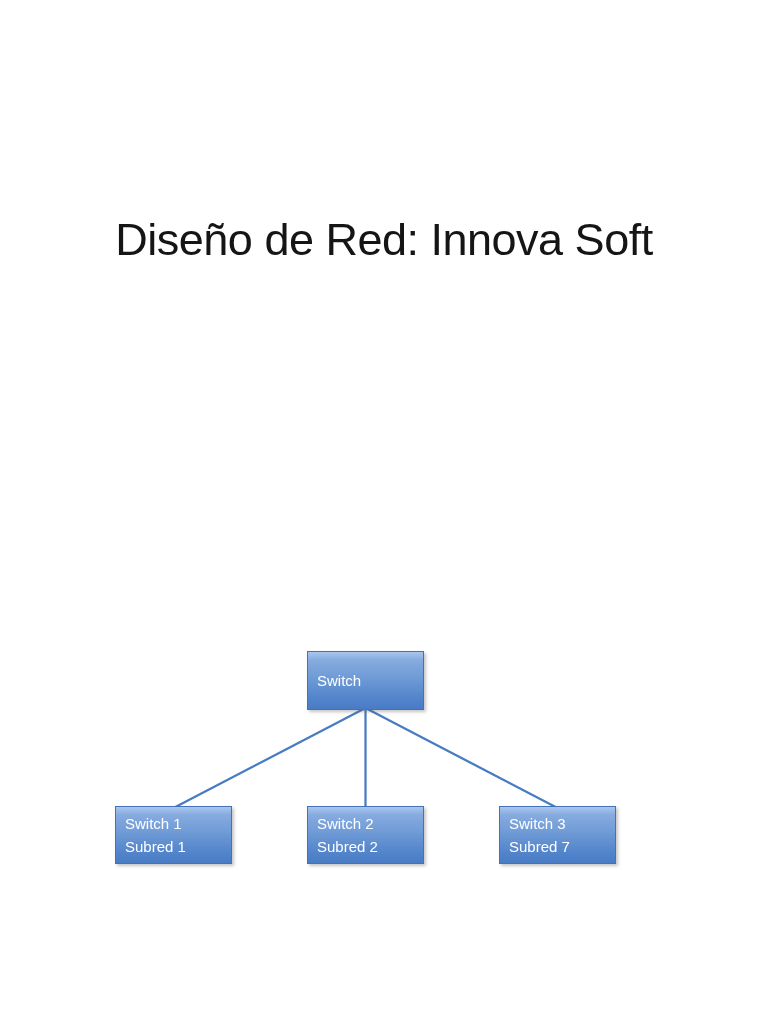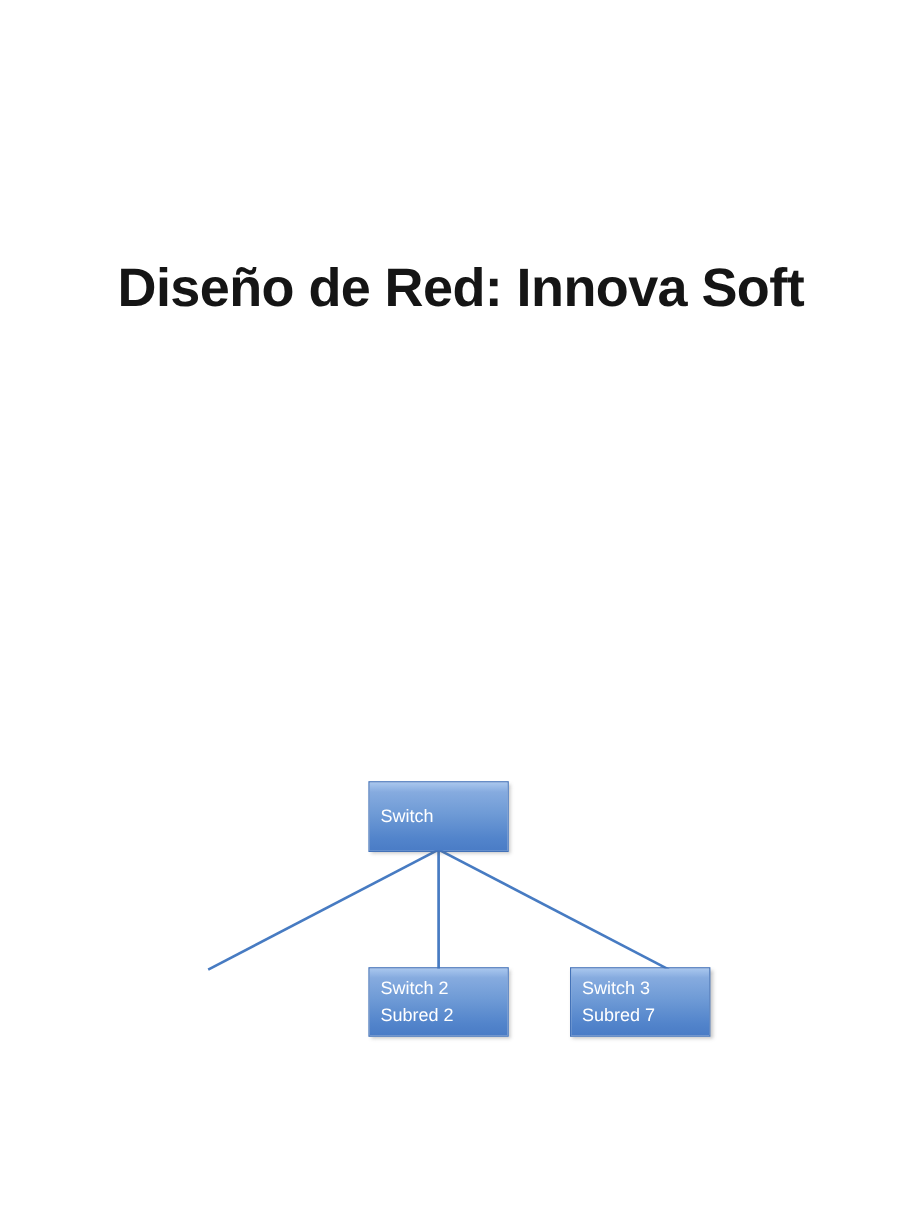--- a/index.html
+++ b/index.html
@@ -16,21 +16,21 @@
     font-family: "Liberation Sans", sans-serif;
   }
   .slide-title {
     position: absolute;
     left: 0;
     top: 214px;
     width: 768px;
     margin: 0;
     text-align: center;
     font-size: 45px;
-    font-weight: 700;
+    font-weight: 400;
     letter-spacing: -0.5px;
     color: #151515;
     line-height: 52px;
   }
   .slide-subtitle {
     position: absolute;
     left: 0;
     top: 331px;
     width: 768px;
     margin: 0;
@@ -70,21 +70,21 @@
     width: 117px;
     height: 59px;
   }
   .node-switch {
     width: 117px;
     height: 58px;
     top: 806px;
   }
   .node-switch-1 { left: 115px; }
   .node-switch-2 { left: 307px; }
-  .node-switch-3 { left: 475px; }
+  .node-switch-3 { left: 499px; }
   .node span {
     display: block;
     white-space: nowrap;
   }
 </style>
 </head>
 <body>
 
 <div class="page">
 
@@ -94,20 +94,24 @@
   <svg class="connectors" viewBox="0 0 768 1024" xmlns="http://www.w3.org/2000/svg">
     <line x1="365.5" y1="708" x2="173.5" y2="808" stroke="#477bc2" stroke-width="2.25"></line>
     <line x1="365.5" y1="708" x2="365.5" y2="808" stroke="#477bc2" stroke-width="2.25"></line>
     <line x1="365.5" y1="708" x2="557.5" y2="808" stroke="#477bc2" stroke-width="2.25"></line>
   </svg>
 
   <div class="node node-router">
     <span>Switch</span>
   </div>
 
+  <div class="node node-switch node-switch-1">
+    <span>Switch 1</span>
+    <span>Subred 1</span>
+  </div>
 
   <div class="node node-switch node-switch-2">
     <span>Switch 2</span>
     <span>Subred 2</span>
   </div>
 
   <div class="node node-switch node-switch-3">
     <span>Switch 3</span>
     <span>Subred 7</span>
   </div>

